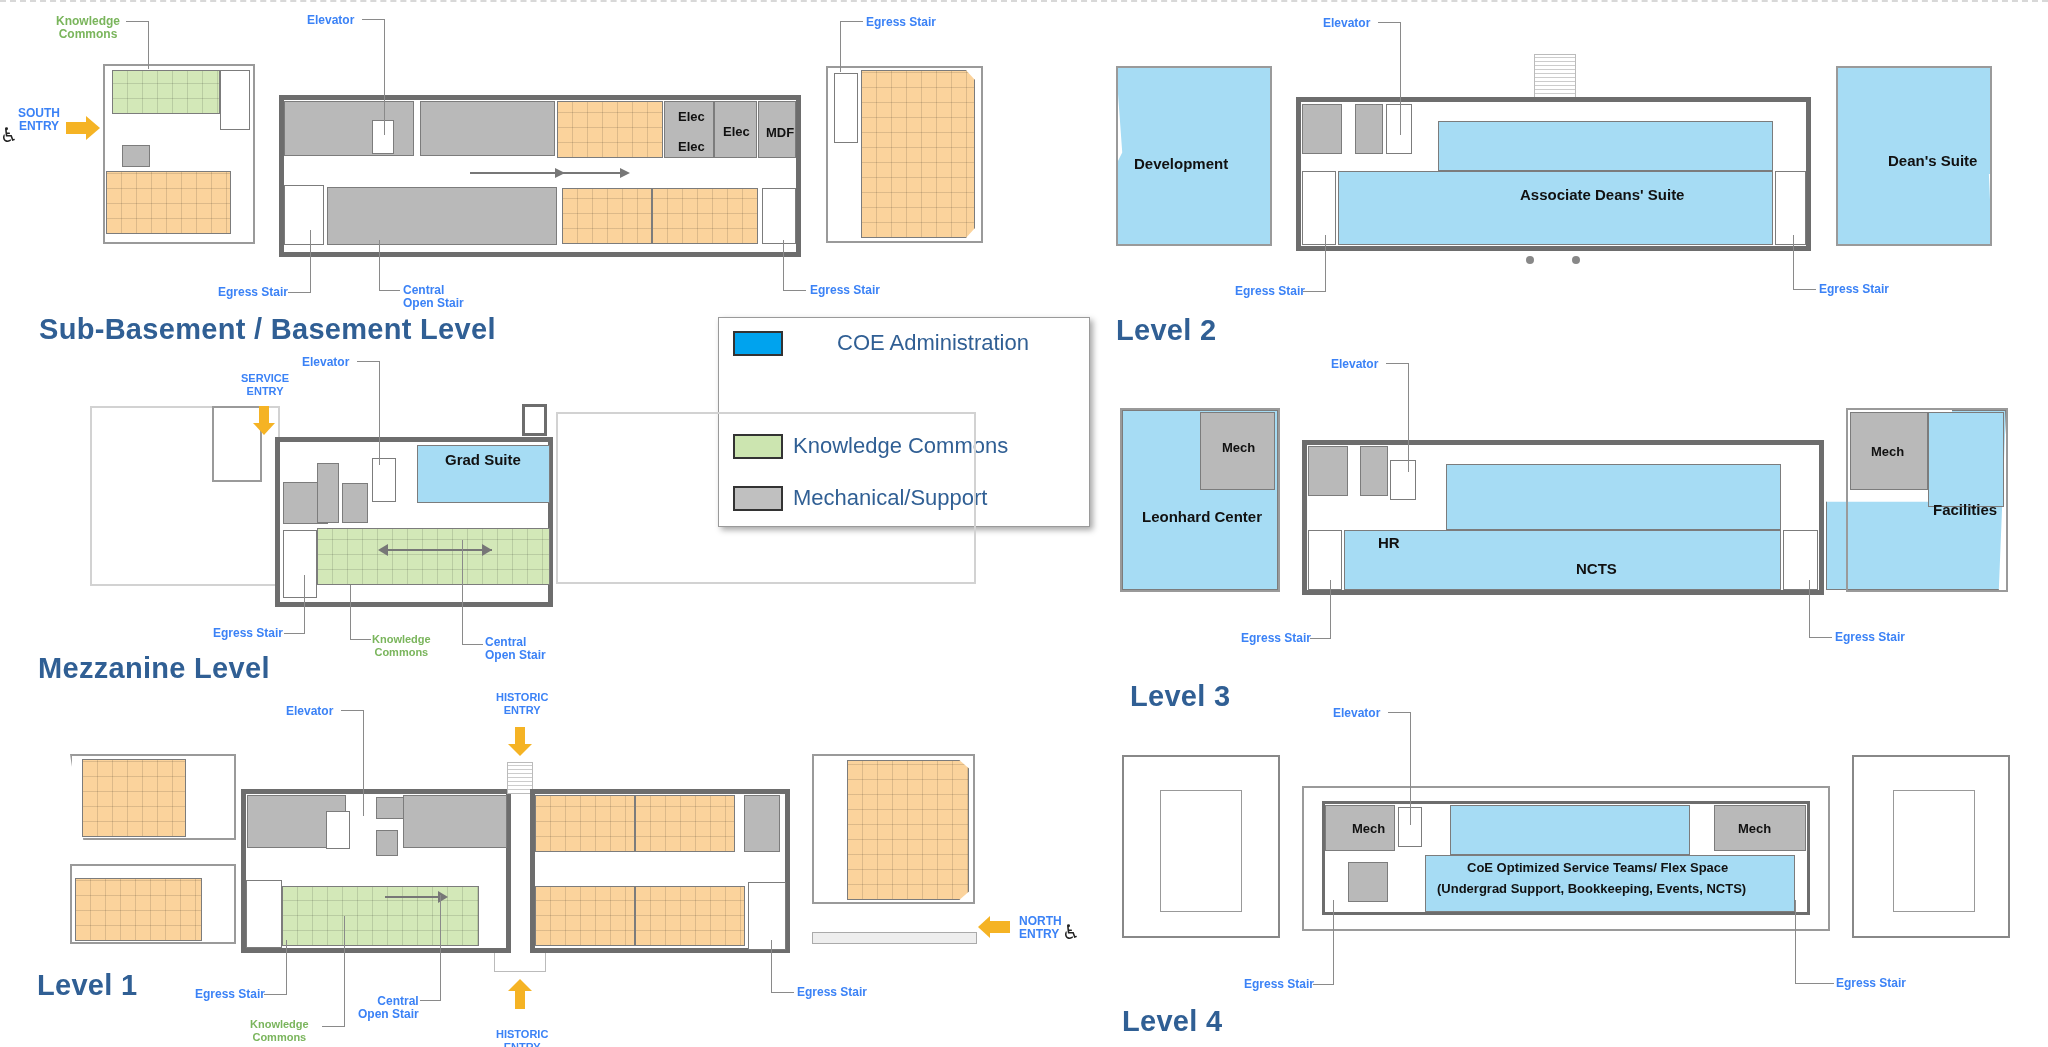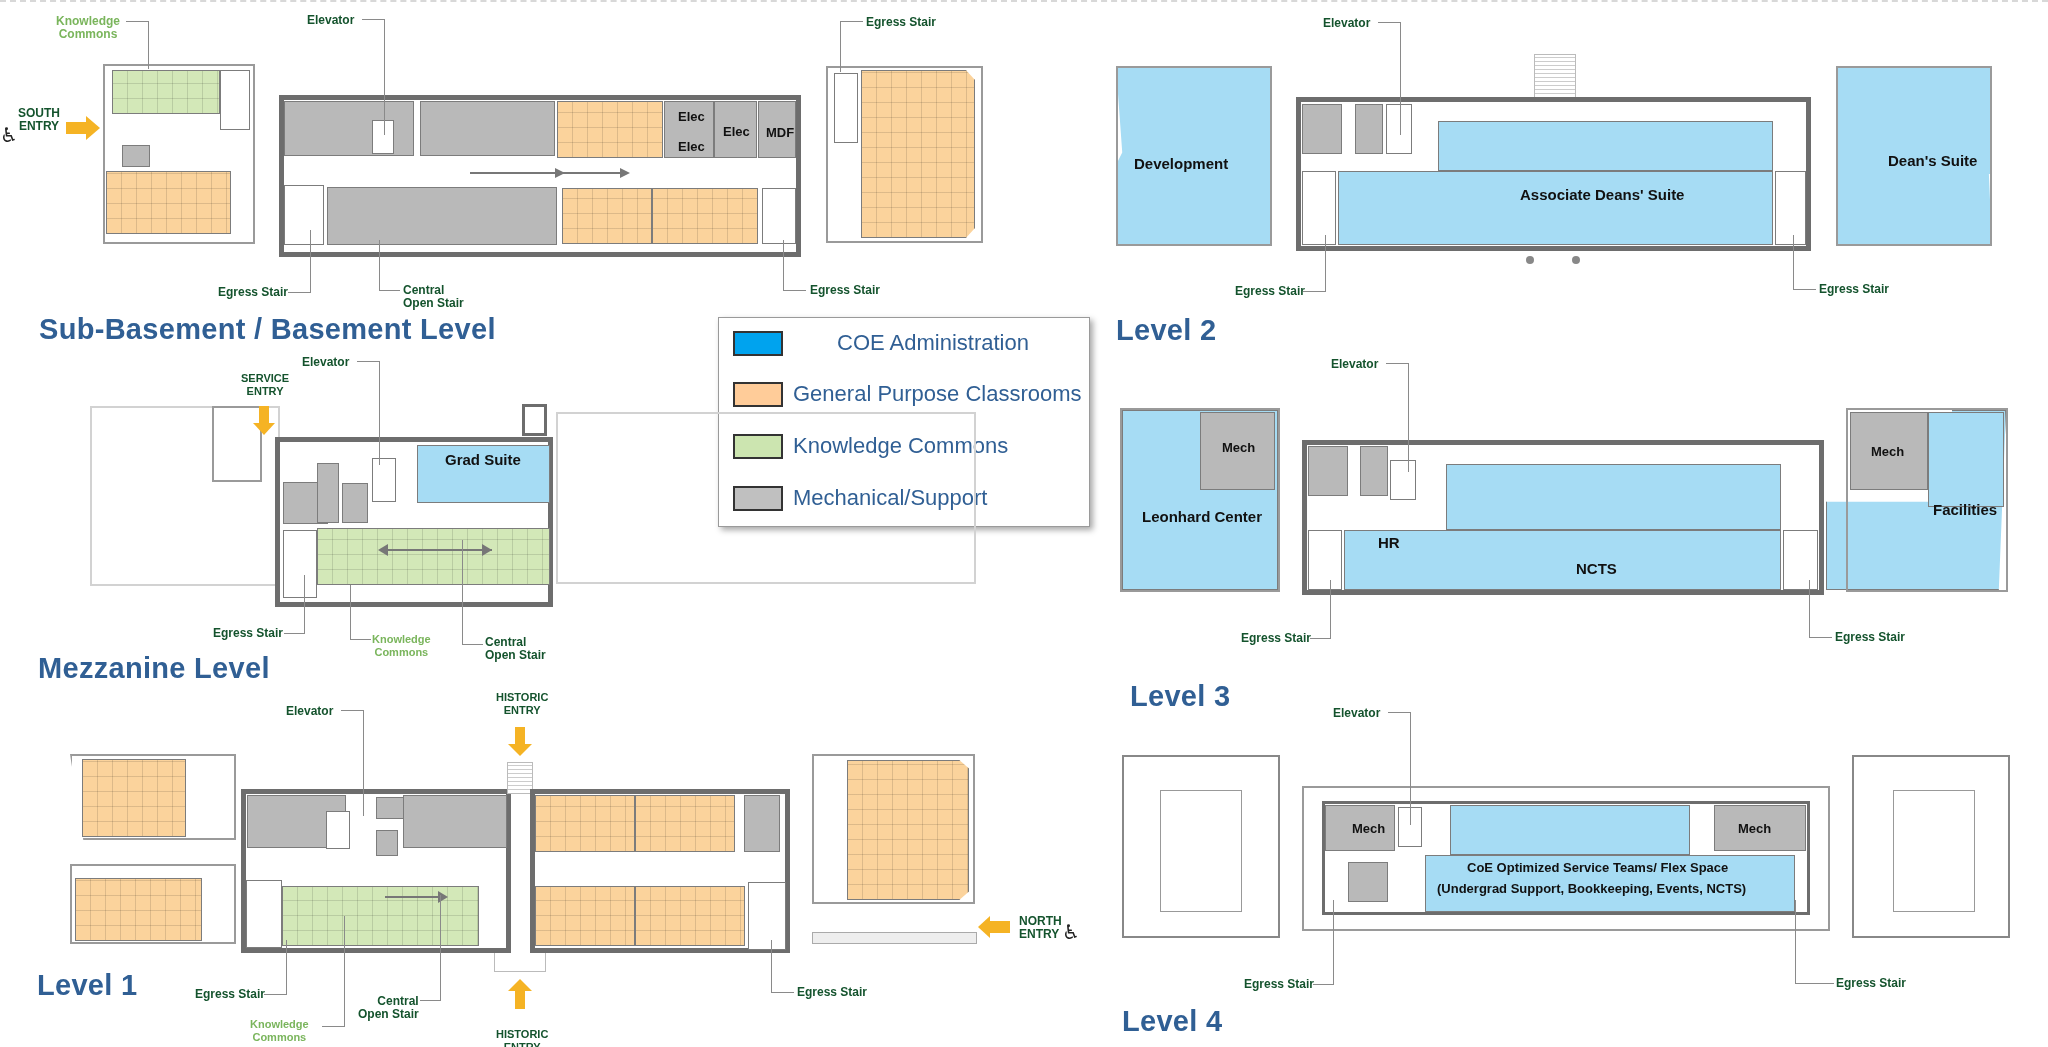--- a/index.html
+++ b/index.html
@@ -1,19 +1,19 @@
 <!DOCTYPE html>
 <html><head>
 <meta charset="utf-8">
 <style>
   html,body{margin:0;padding:0;background:#fff;}
   body{width:2048px;height:1047px;position:relative;overflow:hidden;font-family:"Liberation Sans","DejaVu Sans",sans-serif;}
   .topline{position:absolute;left:0;top:0;width:2048px;height:0;border-top:2px dashed #d8d8d8;}
   .abs{position:absolute;}
-  .lbl{position:absolute;font-size:12px;font-weight:bold;color:#14532d;line-height:13px;white-space:nowrap;}
+  .lbl{position:absolute;font-size:12px;font-weight:bold;color:#3b82f6;line-height:13px;white-space:nowrap;}
   .lbl.green{color:#7ab55c;text-align:center;}
   .lbl.center{text-align:center;}
   .title{position:absolute;font-size:29px;font-weight:bold;color:#305f94;white-space:nowrap;letter-spacing:0.3px;}
   .leader{position:absolute;border-color:#8a8a8a;border-style:solid;border-width:0;}
   .room{position:absolute;box-sizing:border-box;border:1.5px solid #7c7c7c;}
   .blue{background:#a6dcf4;}
   .orange{background:#fbd39c;}
   .green-f{background:#d3e8b8;}
   .grey{background:#b9b9b9;}
   .white{background:#fff;}
@@ -89,24 +89,20 @@
   <div class="lbl" style="left:810px;top:284px;">Egress Stair</div>
   <div class="leader" style="left:783px;top:240px;width:22px;height:50px;border-bottom-width:1px;border-left-width:1px;"></div>
   <div class="title" style="left:39px;top:313px;">Sub-Basement / Basement Level</div>
 </div>
 
 <div class="legend">
   <div class="legend-item" style="top:10px;gap:44px;">
     <div class="swatch" style="background:#00a3ee;"></div>
     <span class="legend-text">COE Administration</span>
   </div>
-  <div class="legend-item" style="top:61px;">
-    <div class="swatch" style="background:#ffcc99;"></div>
-    <span class="legend-text">General Purpose Classrooms</span>
-  </div>
   <div class="legend-item" style="top:113px;">
     <div class="swatch" style="background:#cce5b0;"></div>
     <span class="legend-text">Knowledge Commons</span>
   </div>
   <div class="legend-item" style="top:165px;">
     <div class="swatch" style="background:#c0c0c0;"></div>
     <span class="legend-text">Mechanical/Support</span>
   </div>
 </div>
 

